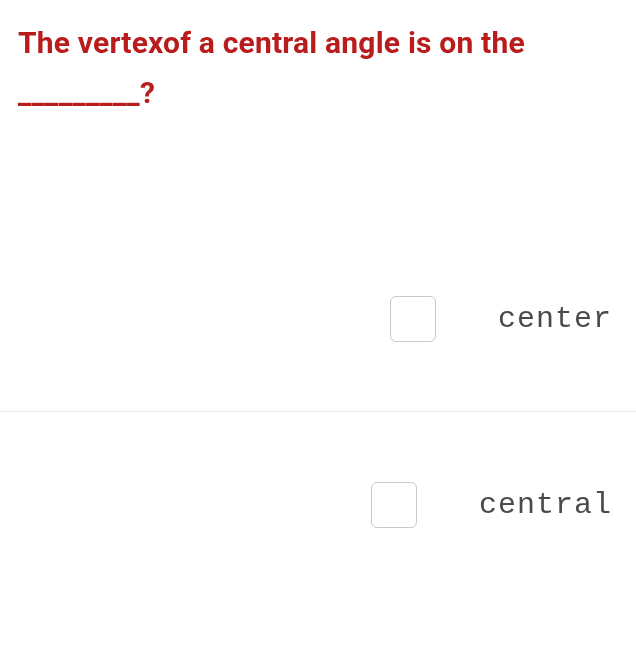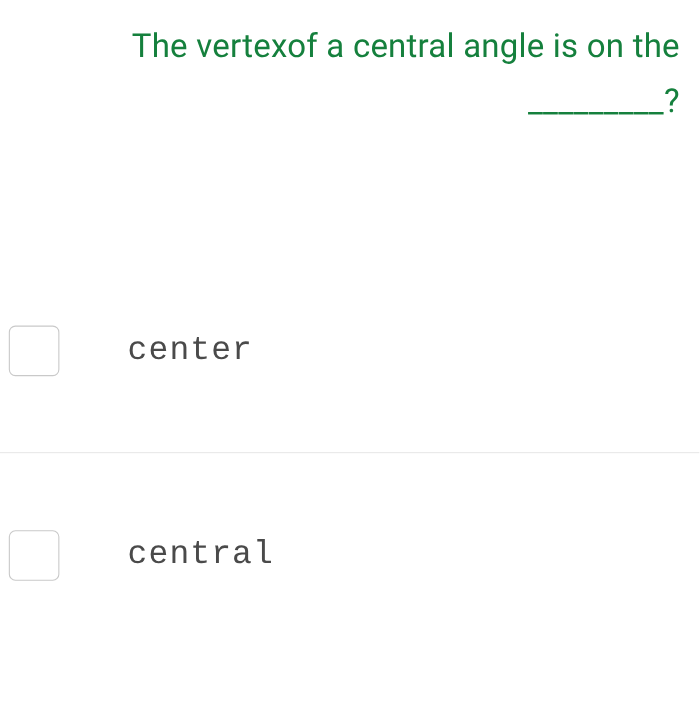--- a/index.html
+++ b/index.html
@@ -9,36 +9,36 @@
     }
     body {
       font-family: -apple-system, BlinkMacSystemFont, "Segoe UI", Roboto, Helvetica, Arial, sans-serif;
       background: #ffffff;
       width: 636px;
       height: 657px;
       overflow: hidden;
     }
     .question-text {
       font-size: 30px;
-      color: #15803d;
-      font-weight: 400;
+      color: #b91c1c;
+      font-weight: 700;
       padding: 18px 18px 0 18px;
       line-height: 1.65;
       letter-spacing: 0.2px;
-      text-align: right;
     }
     .options-container {
       margin-top: 110px;
     }
     .option-row {
       display: flex;
       align-items: center;
-      padding: 0 8px;
+      padding: 0 24px;
       height: 185px;
       border-bottom: 1px solid #e8e8e8;
+      justify-content: flex-end;
     }
     .option-row:last-child {
       border-bottom: none;
     }
     .checkbox {
       width: 46px;
       height: 46px;
       border: 1.5px solid #c9c9c9;
       border-radius: 6px;
       background: #ffffff;

